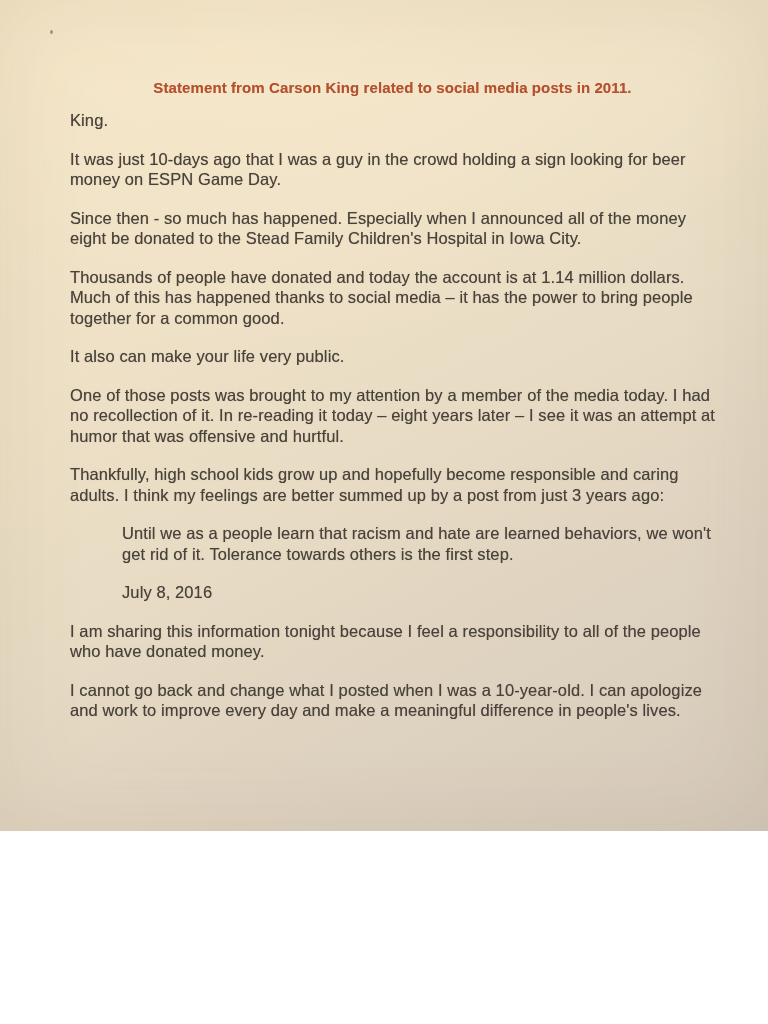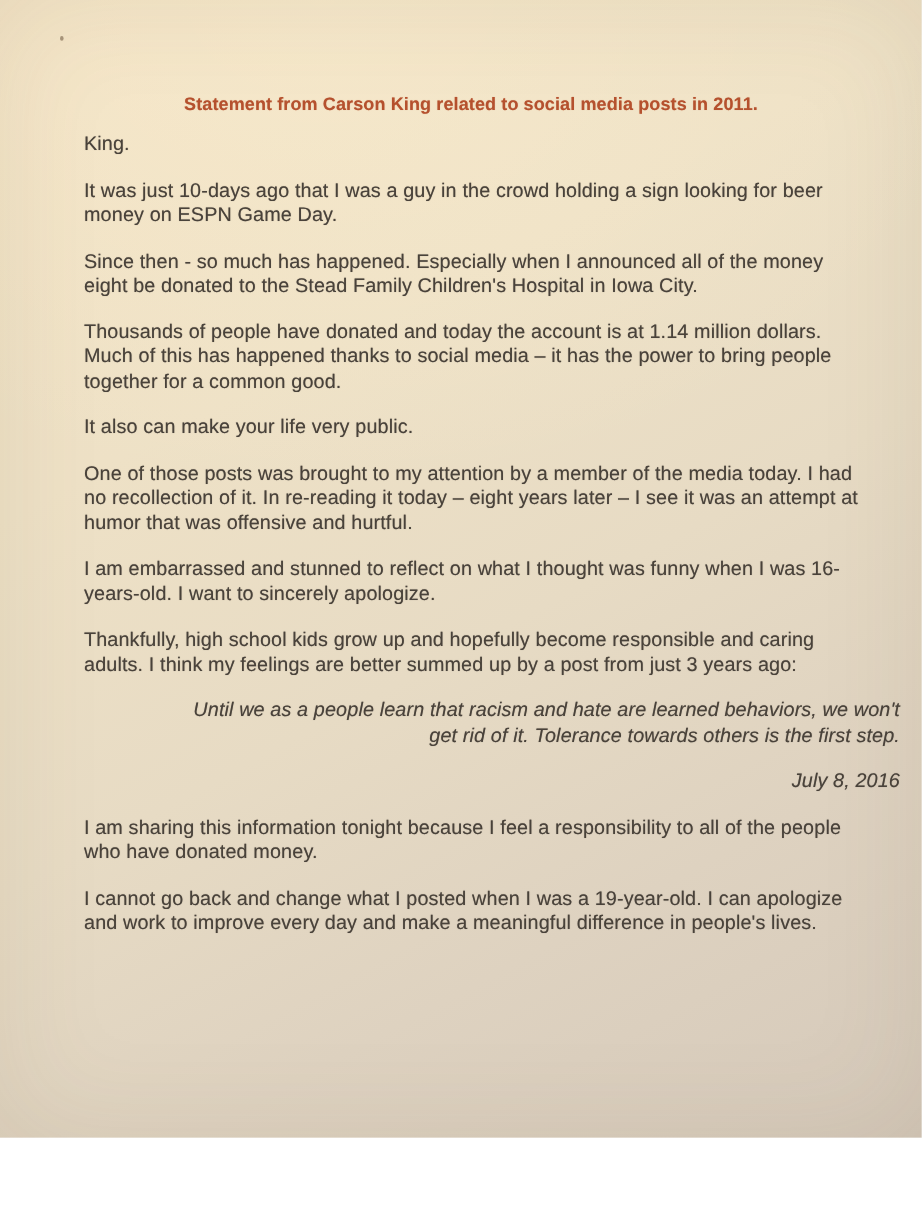--- a/index.html
+++ b/index.html
@@ -8,21 +8,21 @@
     width: 768px;
     height: 1024px;
     overflow: hidden;
     font-family: "Liberation Sans", sans-serif;
   }
   
   .paper {
     position: absolute;
     inset: 0;
     width: 768px;
-    height: 948px;
+    height: 831px;
     background:
       radial-gradient(120% 70% at 35% 0%, rgba(255,242,210,0.40), rgba(255,242,210,0) 62%),
       linear-gradient(152deg, #f2e2c5 0%, #eee1c6 32%, #e7dbc4 55%, #ded2c0 76%, #d5c9ba 100%);
     box-shadow: inset 0 0 90px rgba(110, 85, 55, 0.10);
   }
   
   .speck {
     position: absolute;
     left: 50px;
     top: 30px;
@@ -52,22 +52,20 @@
     font-weight: bold;
     color: #b5512e;
     text-shadow: 0 0 0.6px rgba(181, 81, 46, 0.5);
   }
   .para {
     margin: 0 0 18px 0;
     white-space: pre-line; 
   }
   .para.quote {
     margin-left: 52px;
-    font-style: italic;
-    text-align: right;
   }
 </style>
 </head>
 <body>
 
 <div class="paper">
   <div class="speck"></div>
 
   <div class="content">
     <div class="title">Statement from Carson King related to social media posts in 2011.</div>
@@ -77,25 +75,23 @@
 money on ESPN Game Day.</div>
     <div class="para">Since then - so much has happened. Especially when I announced all of the money
 eight be donated to the Stead Family Children's Hospital in Iowa City.</div>
     <div class="para">Thousands of people have donated and today the account is at 1.14 million dollars.
 Much of this has happened thanks to social media – it has the power to bring people
 together for a common good.</div>
     <div class="para">It also can make your life very public.</div>
     <div class="para">One of those posts was brought to my attention by a member of the media today. I had
 no recollection of it. In re-reading it today – eight years later – I see it was an attempt at
 humor that was offensive and hurtful.</div>
-    <div class="para">I am embarrassed and stunned to reflect on what I thought was funny when I was 16-
-years-old. I want to sincerely apologize.</div>
     <div class="para">Thankfully, high school kids grow up and hopefully become responsible and caring
 adults. I think my feelings are better summed up by a post from just 3 years ago:</div>
     <div class="para quote">Until we as a people learn that racism and hate are learned behaviors, we won't
 get rid of it. Tolerance towards others is the first step.</div>
     <div class="para quote">July 8, 2016</div>
     <div class="para">I am sharing this information tonight because I feel a responsibility to all of the people
 who have donated money.</div>
-    <div class="para">I cannot go back and change what I posted when I was a 19-year-old. I can apologize
+    <div class="para">I cannot go back and change what I posted when I was a 10-year-old. I can apologize
 and work to improve every day and make a meaningful difference in people's lives.</div>
   </div>
 </div>
 
 </body></html>

